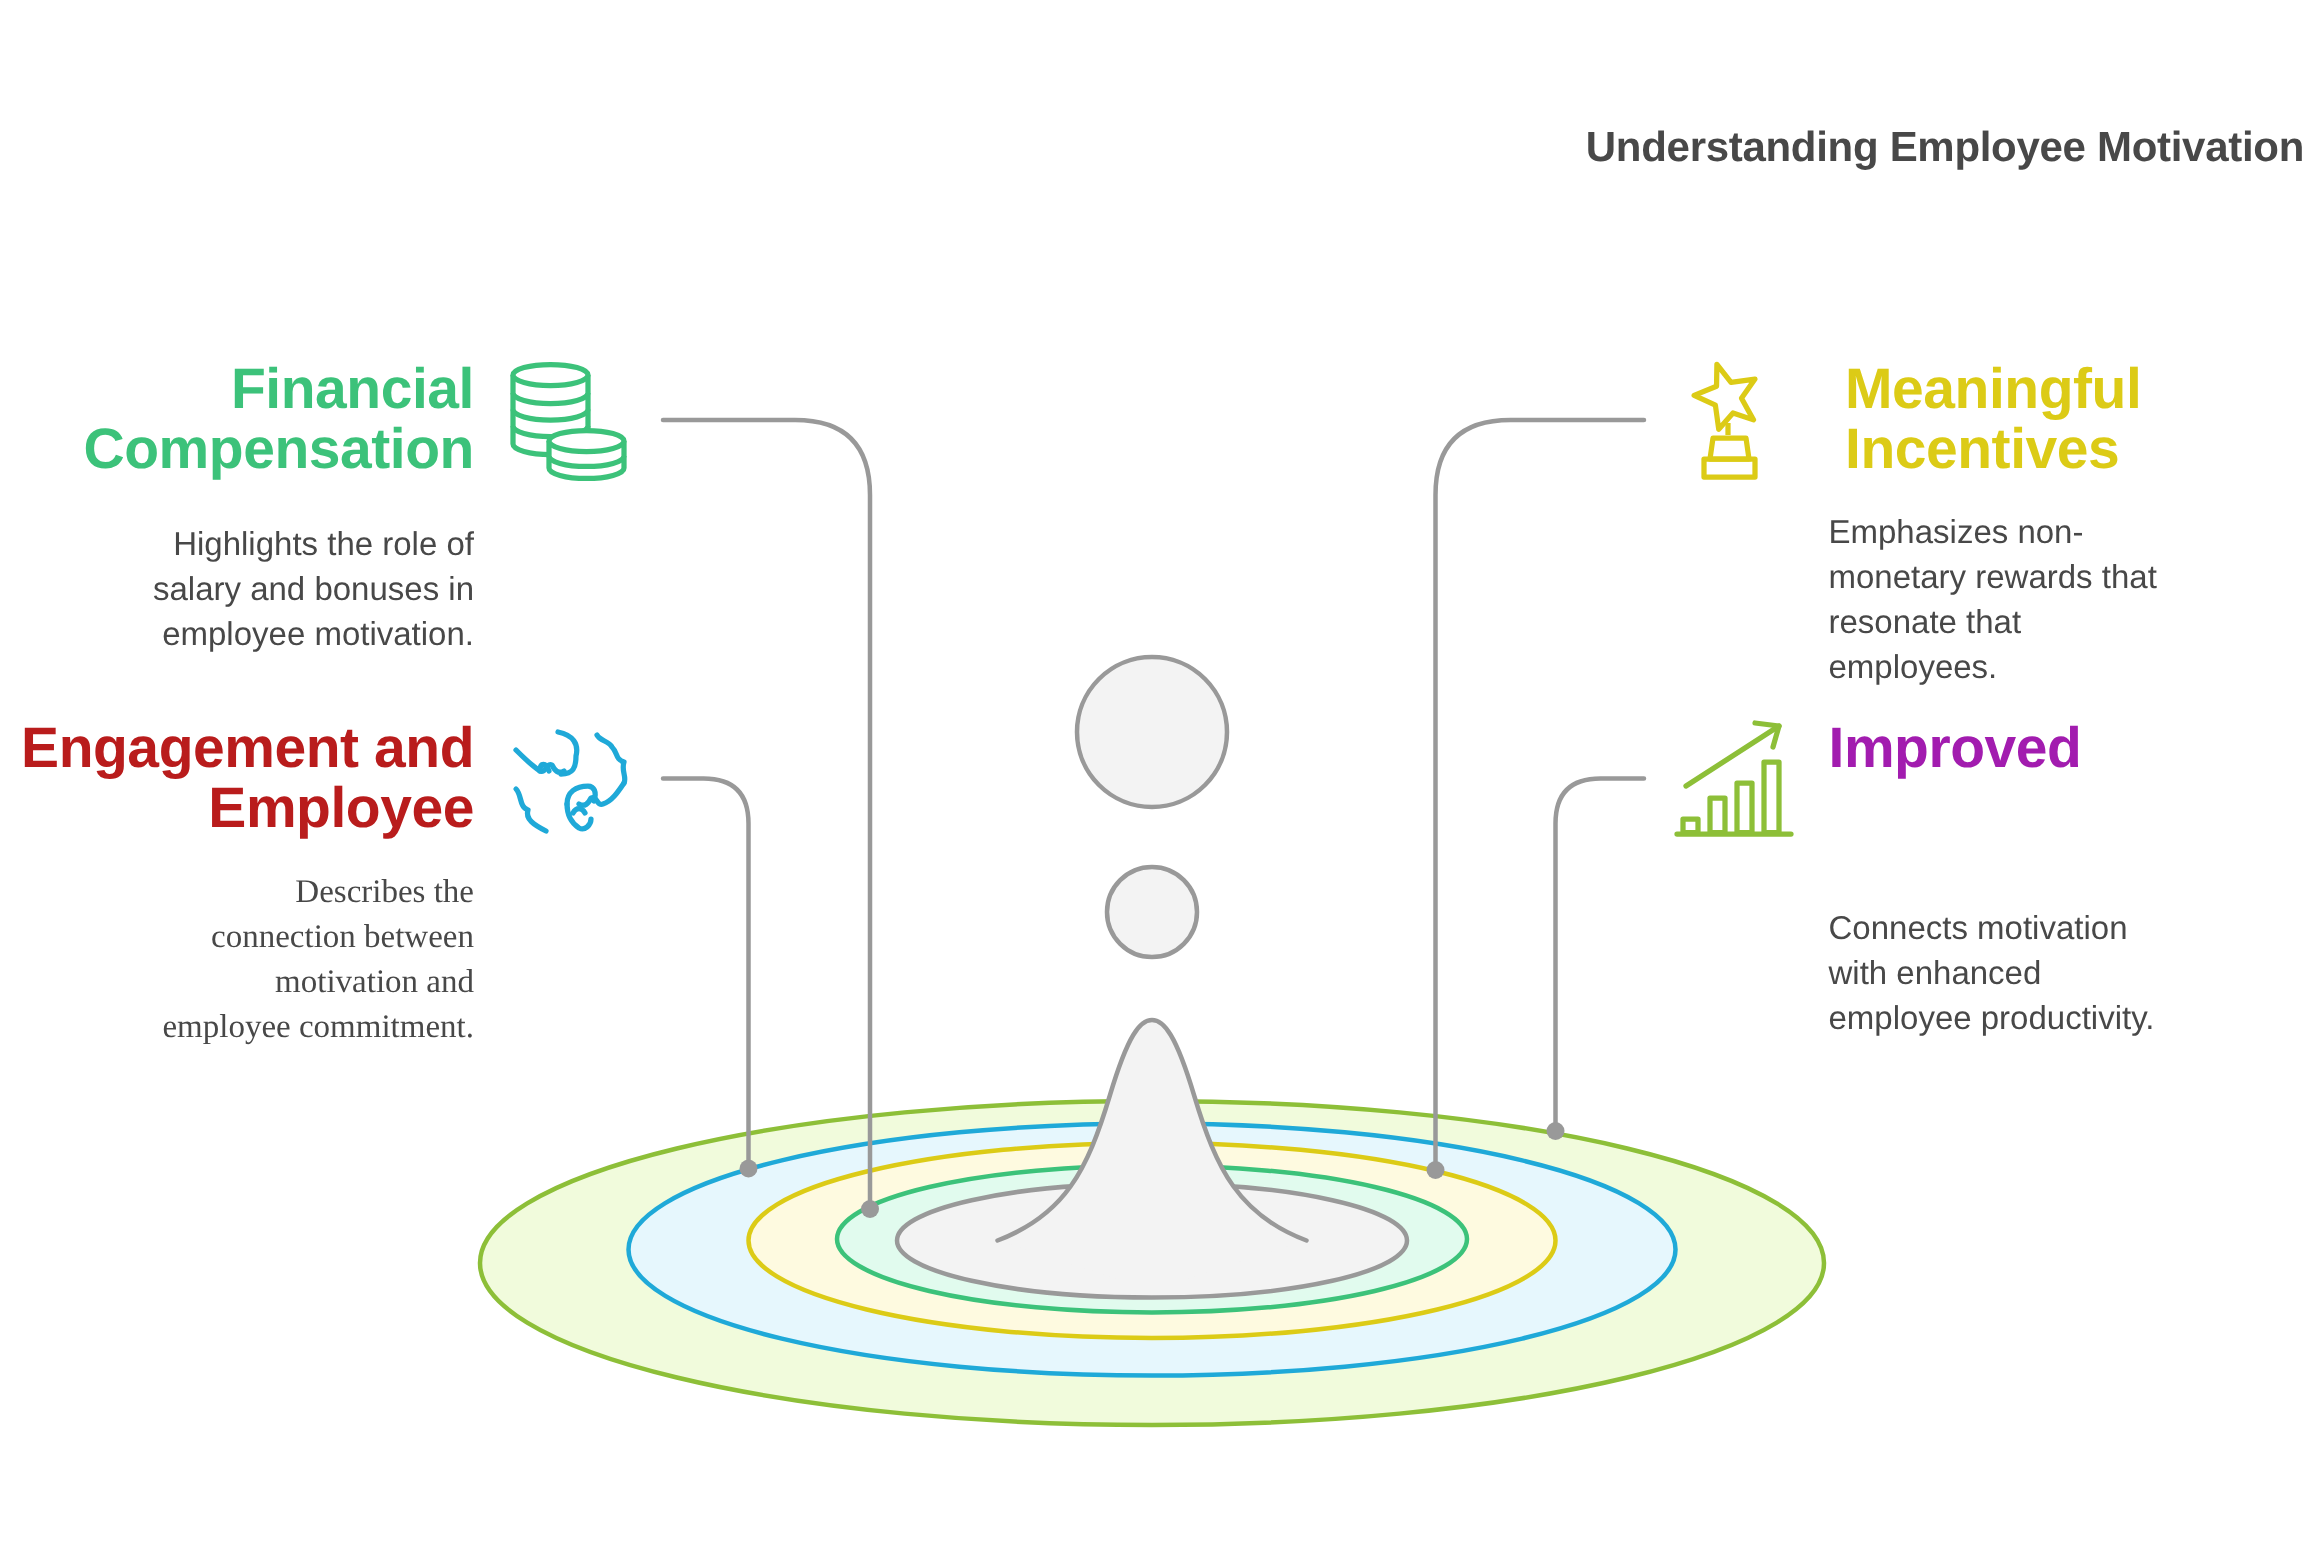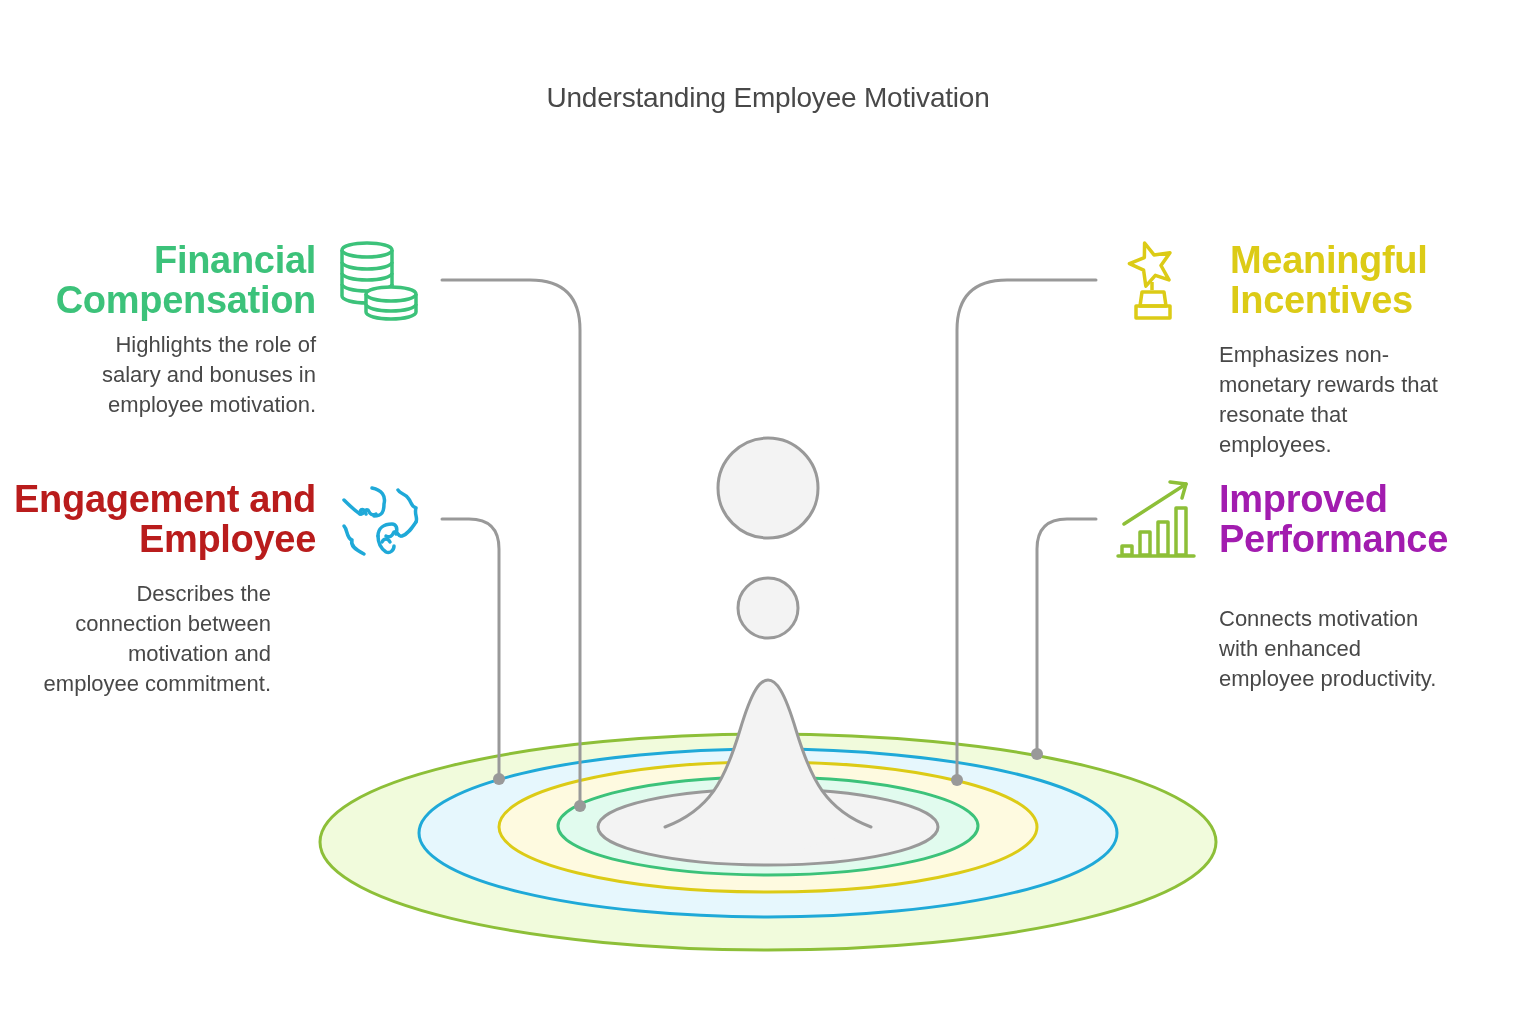--- a/index.html
+++ b/index.html
@@ -1,17 +1,17 @@
 <!DOCTYPE html>
 <html><head>
   <meta charset="utf-8">
   <style>
     html, body { margin: 0; padding: 0; background: #ffffff; }
     body { width: 1536px; height: 1034px; position: relative; overflow: hidden; font-family: "Liberation Sans", sans-serif; }
-    .title { position: absolute; left: 0; right: 0; top: 82px; text-align: center; font-size: 28px; font-weight: 400; color: #484848; letter-spacing: -0.2px; }
+    .title { position: absolute; left: 0; right: 0; top: 82px; text-align: right; font-size: 28px; font-weight: 700; color: #484848; letter-spacing: -0.2px; }
     .heading { position: absolute; font-size: 38px; font-weight: 700; line-height: 40px; letter-spacing: -0.3px; }
     .desc { position: absolute; font-size: 22px; line-height: 30px; color: #484848; }
     .left { text-align: right; }
     .rightside { text-align: left; }
     svg.main { position: absolute; left: 0; top: 0; }
     .icon { position: absolute; }
   </style>
 </head>
 <body>
 
@@ -42,21 +42,21 @@
     <circle cx="499" cy="779" r="6"></circle>
     <circle cx="957" cy="780" r="6"></circle>
     <circle cx="1037" cy="754" r="6"></circle>
   </g>
 </svg>
 
 <div class="heading left" style="right:1220px; top:240px; color:#3cc27a;">
   <div>Financial</div>
   <div>Compensation</div>
 </div>
-<div class="desc left" style="right:1220px; top:330px;">
+<div class="desc left" style="right:1220px; top:348px;">
   <div>Highlights the role of</div>
   <div>salary and bonuses in</div>
   <div>employee motivation.</div>
 </div>
 <svg class="icon" style="left:336px; top:238px;" width="86" height="84" viewBox="0 0 86 84">
   <g fill="#ffffff" stroke="#3cc27a" stroke-width="3.5" stroke-linejoin="round">
     <path d="M6 12 L6 58 A25 7 0 0 0 56 58 L56 12"></path>
     <ellipse cx="31" cy="12" rx="25" ry="7"></ellipse>
     <path d="M6 24 A25 7 0 0 0 56 24" fill="none"></path>
     <path d="M6 35 A25 7 0 0 0 56 35" fill="none"></path>
@@ -64,21 +64,21 @@
     <path d="M30 56 L30 74 A25 7 0 0 0 80 74 L80 56"></path>
     <ellipse cx="55" cy="56" rx="25" ry="7"></ellipse>
     <path d="M30 66 A25 7 0 0 0 80 66" fill="none"></path>
   </g>
 </svg>
 
 <div class="heading left" style="right:1220px; top:479px; color:#b91c1c;">
   <div>Engagement and</div>
   <div>Employee</div>
 </div>
-<div class="desc left" style="right:1265px; top:579px;">
+<div class="desc left" style="right:1220px; top:579px;font-family:Liberation Serif, serif;">
   <div>Describes the</div>
   <div>connection between</div>
   <div>motivation and</div>
   <div>employee commitment.</div>
 </div>
 <svg class="icon" style="left:338px; top:478px;" width="86" height="84" viewBox="0 0 86 84">
   <g fill="none" stroke="#1fa9d8" stroke-width="3.5" stroke-linecap="round" stroke-linejoin="round">
     <path d="M34 10 C44 12, 48 18, 46 26 C46 34, 44 38, 36 38"></path>
     <path d="M6 22 C12 28, 16 32, 22 36 C26 38, 26 30, 30 32 C32 36, 34 38, 38 36"></path>
     <path d="M22 36 C22 30, 26 30, 28 36"></path>
@@ -105,21 +105,20 @@
   <g fill="none" stroke="#dccb16" stroke-width="3.5" stroke-linejoin="round">
     <path d="M26 4 L32 18 L48 20 L36 30 L40 46 L28 38 L16 46 L18 30 L6 20 L22 18 Z" transform="rotate(-15 27 25)"></path>
     <path d="M28 44 L28 52"></path>
     <path d="M18 54 L40 54 L42 68 L16 68 Z"></path>
     <rect x="12" y="68" width="34" height="12"></rect>
   </g>
 </svg>
 
 <div class="heading rightside" style="left:1219px; top:479px; color:#a21caf;">
   <div>Improved</div>
-  <div>Performance</div>
 </div>
 <div class="desc rightside" style="left:1219px; top:604px;">
   <div>Connects motivation</div>
   <div>with enhanced</div>
   <div>employee productivity.</div>
 </div>
 <svg class="icon" style="left:1114px; top:478px;" width="84" height="84" viewBox="0 0 84 84">
   <g fill="none" stroke="#8dbf38" stroke-width="3.5" stroke-linejoin="round" stroke-linecap="round">
     <path d="M10 46 L72 6"></path>
     <path d="M56 4 L72 6 L68 20"></path>

